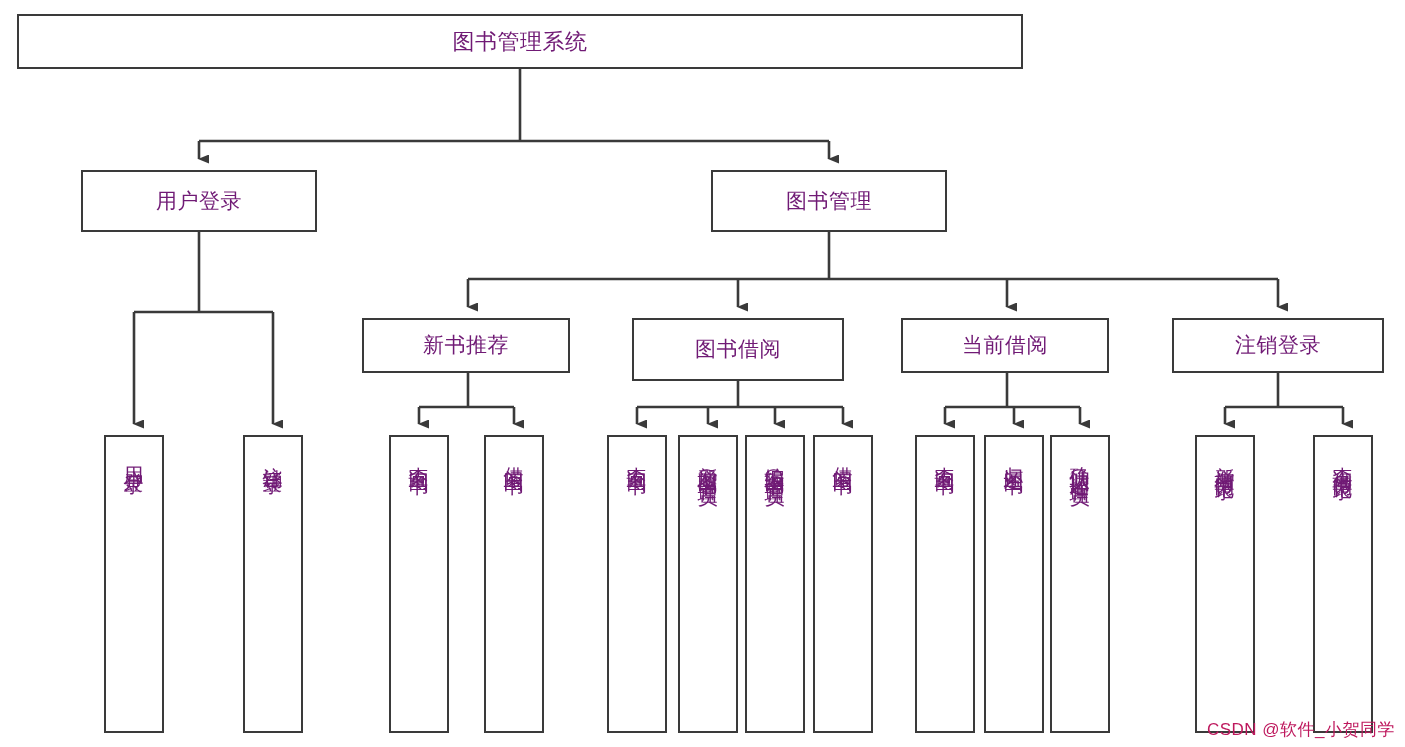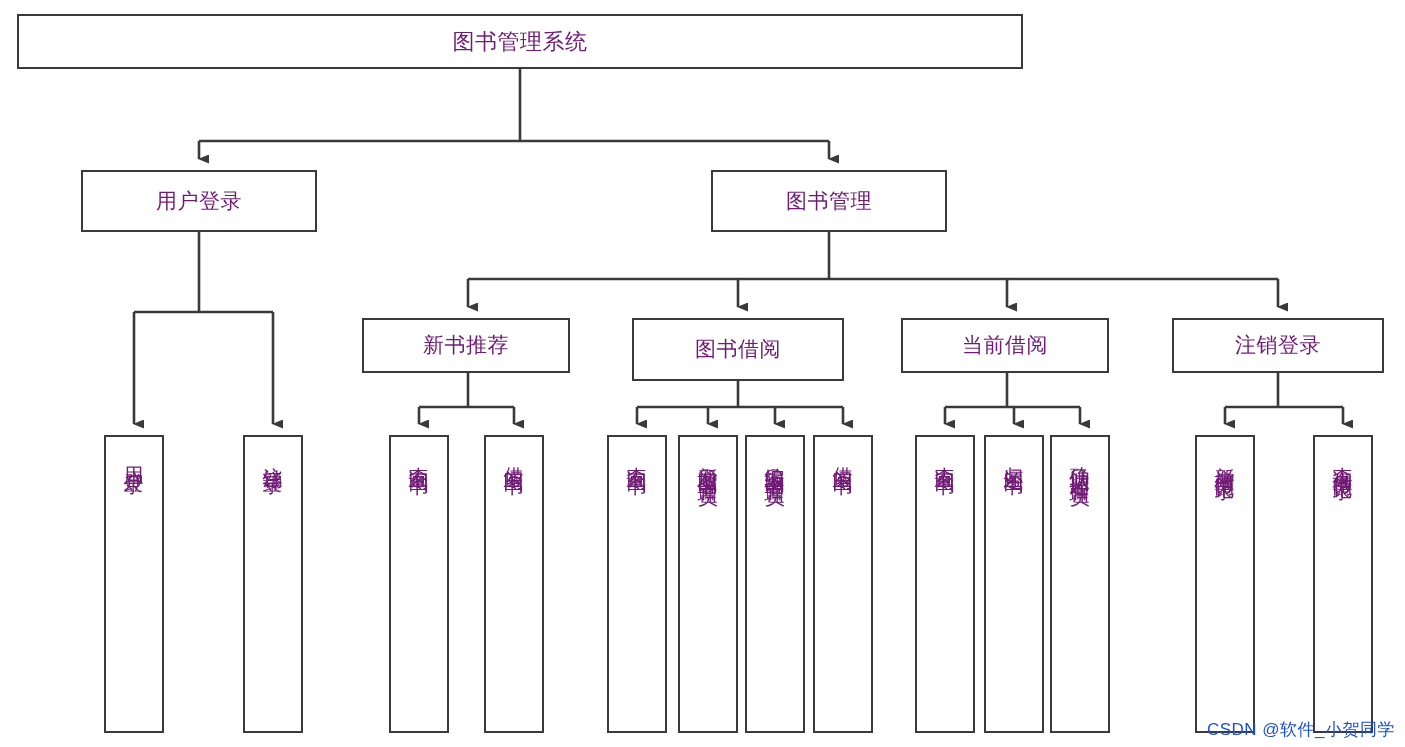--- a/index.html
+++ b/index.html
@@ -56,21 +56,21 @@
     top: 0;
     width: 1405px;
     height: 747px;
     pointer-events: none;
   }
   #watermark {
     position: absolute;
     right: 10px;
     bottom: 6px;
     font-size: 17px;
-    color: #1d4ed8;
+    color: #be185d;
     white-space: nowrap;
     letter-spacing: 0.5px;
   }
 </style>
 </head>
 <body>
 
 <div id="diagram-root">
 
   <svg id="edge-layer" viewBox="0 0 1405 747" width="1405" height="747">

